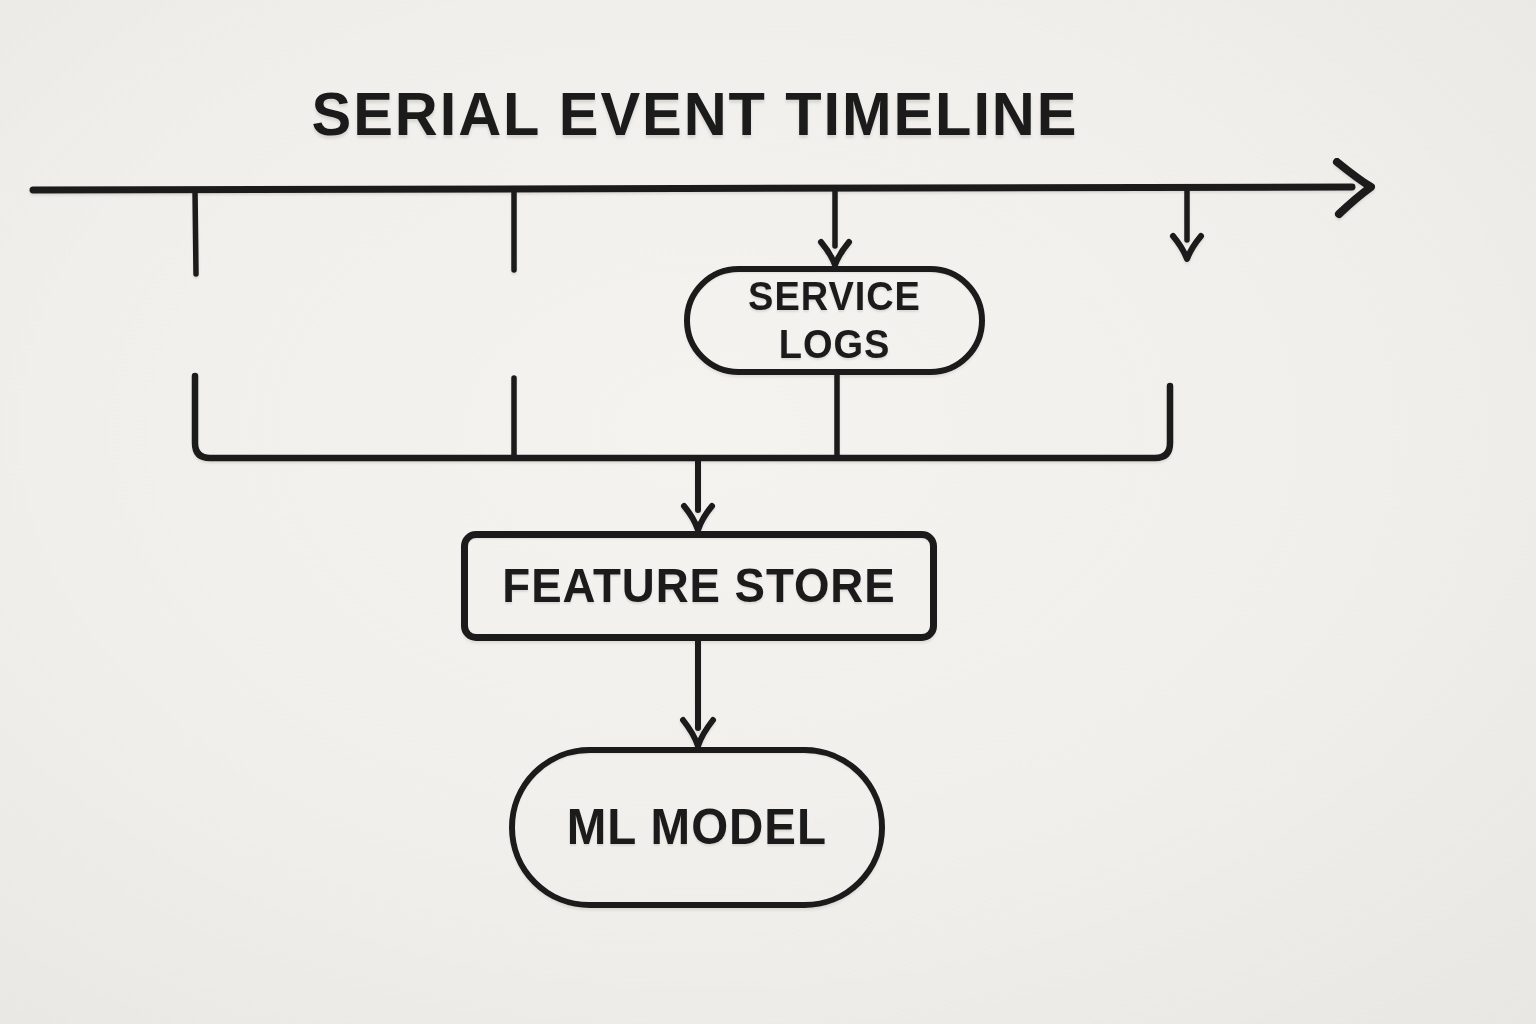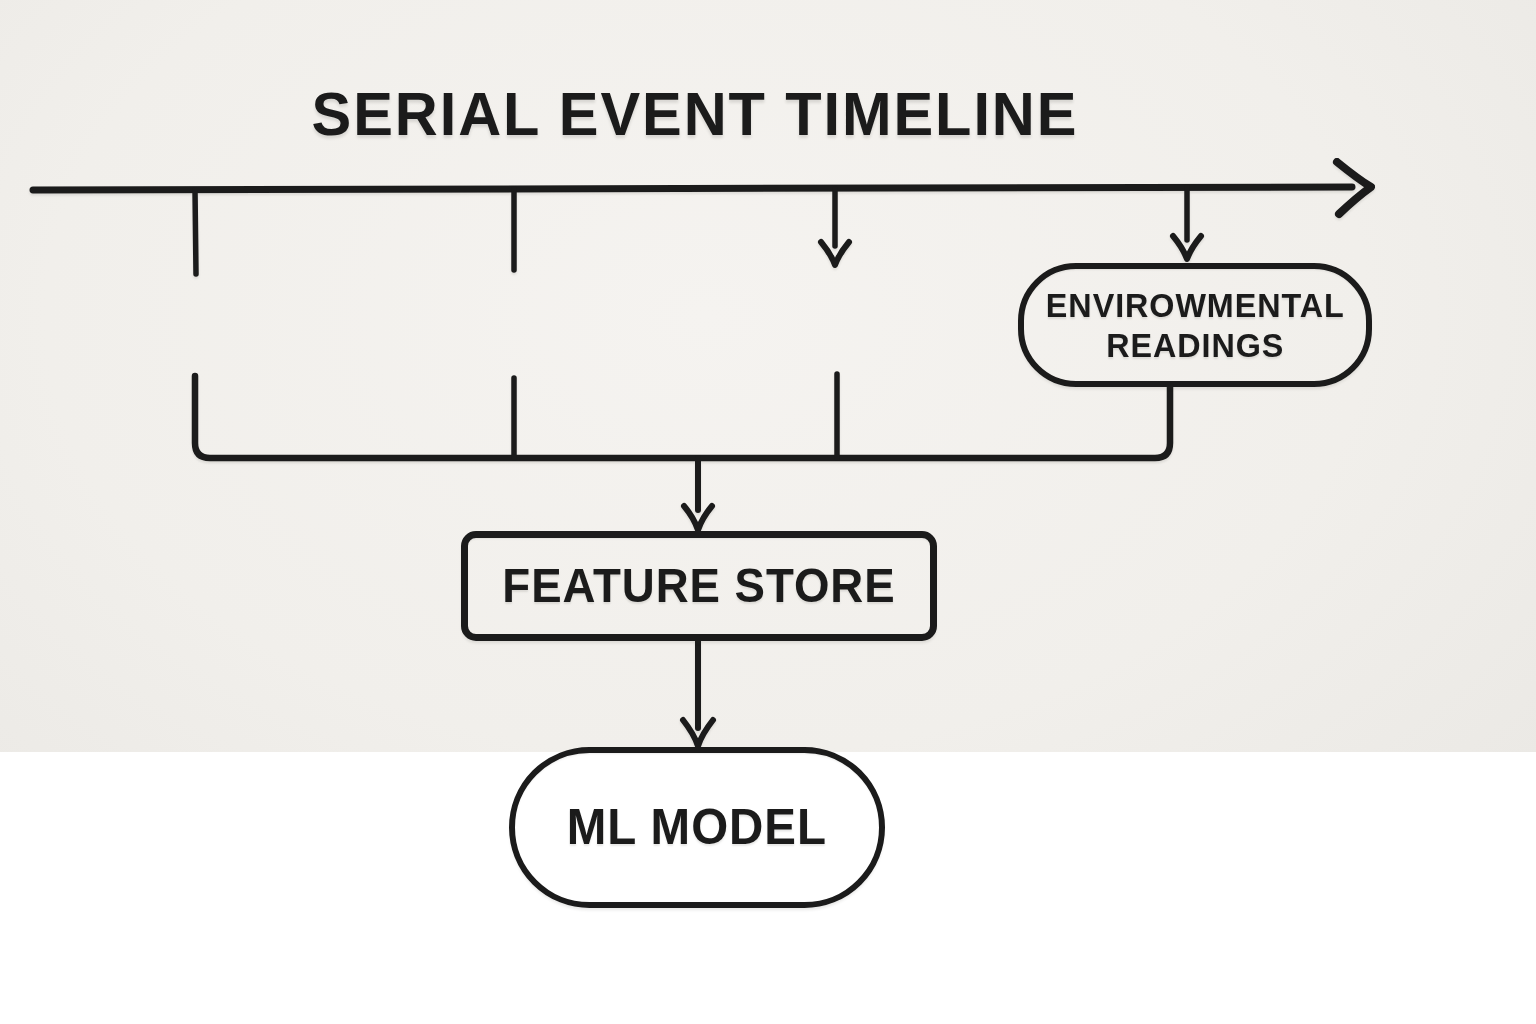--- a/index.html
+++ b/index.html
@@ -7,21 +7,21 @@
     --background: #f2f0ec;
   }
   * { margin: 0; padding: 0; box-sizing: border-box; }
   html, body {
     width: 1536px; height: 1024px;
     font-family: "Liberation Sans", sans-serif;
     overflow: hidden;
   }
   .canvas {
     position: relative;
-    width: 1536px; height: 752px;
+    width: 1536px; height: 1024px;
     background:
       radial-gradient(ellipse 1200px 800px at 46% 42%, #f5f3f0 0%, #f1efeb 55%, #e9e7e3 100%);
     color: var(--ink);
   }
   .title {
     position: absolute;
     left: 695px; top: 78px;
     transform: translateX(-50%) scaleX(0.96);
     font-size: 62px;
     font-weight: 700;
@@ -86,25 +86,24 @@
 
     <path d="M 698 458 L 698 510" stroke-width="6"></path>
     <path d="M 684 506 Q 694 518 698 530 Q 702 518 712 506" stroke-width="6"></path>
 
     <path d="M 698 641 L 698 728" stroke-width="6"></path>
     <path d="M 683 720 Q 694 734 698 746 Q 702 734 713 720" stroke-width="6"></path>
   </svg>
 
 
 
+  <div class="node pill-service-logs">
+    <span class="label">SERVICE LOGS</span>
+  </div>
 
-  <div class="node pill-environmental">
-    <span class="label">ENVIROWMENTAL
-READINGS</span>
-  </div>
 
   <div class="node box-feature-store">
     <span class="label">FEATURE STORE</span>
   </div>
 
   <div class="node oval-ml-model">
     <span class="label">ML MODEL</span>
   </div>
 
 </div>

